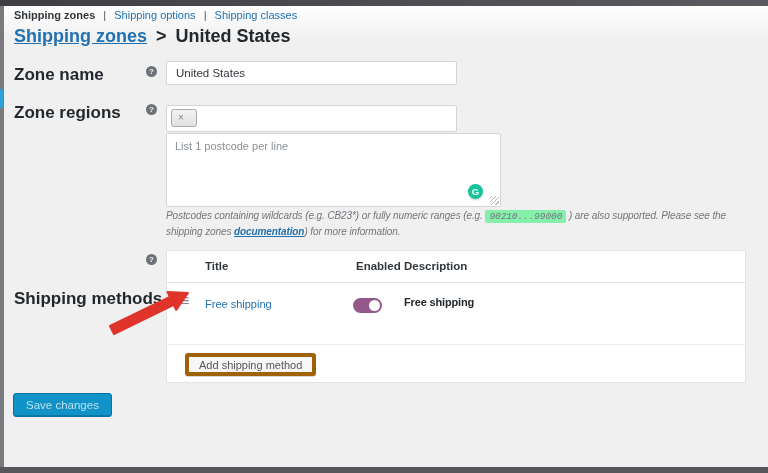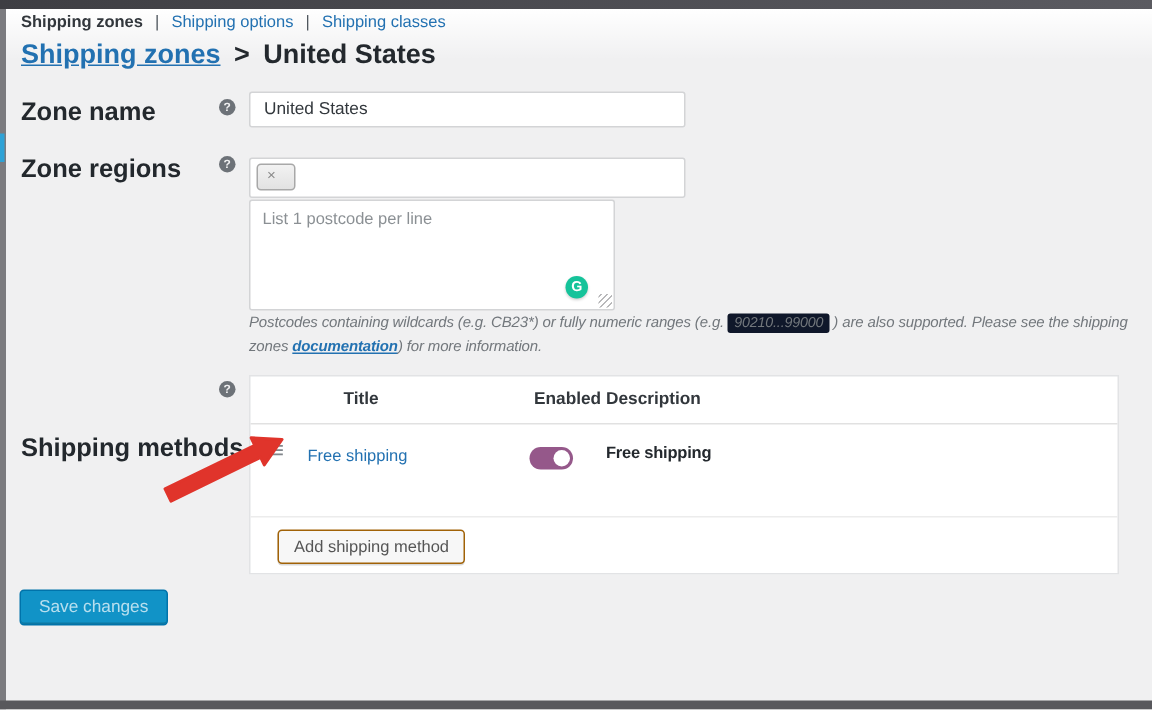--- a/index.html
+++ b/index.html
@@ -42,56 +42,56 @@
 
   
   .select-box { position:absolute; left:166px; top:105px; width:291px; height:27px;
                 background:#fff; border:1px solid #d3d4d6; border-radius:2px; cursor:text; }
   .region-tag { display:inline-flex; align-items:center; margin:3px 0 0 4px; padding:2px 7px 3px 6px;
                 background:linear-gradient(#f2f2f2,#e2e2e2); border:1px solid #a8a8a8; border-radius:3px;
                 font-size:10.5px; color:#474747; }
   .region-tag .tag-x { color:#8a8a8a; margin-right:5px; cursor:pointer; font-size:10px; }
 
   
-  .postcode-area { position:absolute; left:166px; top:133px; width:244px; height:74px;
+  .postcode-area { position:absolute; left:166px; top:133px; width:335px; height:74px;
                    background:#fff; border:1px solid #d3d4d6; border-radius:2px; cursor:text; }
   .pc-placeholder { position:absolute; left:8px; top:6px; font-size:11px; color:#8b9094; }
   .grammarly-badge { position:absolute; right:17px; bottom:7px; width:15px; height:15px; border-radius:50%;
                      background:#15c39a; color:#fff; font-size:9.5px; font-weight:bold; text-align:center;
                      line-height:15px; cursor:pointer; box-shadow:0 1px 2px rgba(0,0,0,.2); }
   .resize-grip { position:absolute; right:1px; bottom:1px; width:9px; height:9px;
                  background:repeating-linear-gradient(-45deg, transparent 0 2px, #b8b8ba 2px 3px); cursor:nwse-resize; }
 
   
   .hint { position:absolute; left:166px; top:208px; width:592px; font-size:10px; font-style:italic;
           color:#72777c; line-height:1.62; letter-spacing:-0.1px; }
-  .hint .code { font-family:Liberation Sans, sans-serif; font-size:9.5px; background:#0f172a;
+  .hint .code { font-family:Liberation Mono, monospace; font-size:9.5px; background:#86efac;
                 padding:1px 4px; border-radius:2px; }
   .hint a { color:#2271b1; font-weight:bold; text-decoration:underline; cursor:pointer; }
 
   
   .methods-table { position:absolute; left:166px; top:250px; width:580px; background:#fff;
                    border:1px solid #e2e3e5; }
   .mt-header { position:relative; height:32px; border-bottom:1px solid #e1e1e1;
                font-size:11.5px; font-weight:bold; color:#32373c; }
   .mt-header span { position:absolute; top:9px; }
-  .h-title { left:38px;margin-left:24px; } .h-enabled { left:189px; } .h-desc { left:237px; }
+  .h-title { left:38px; } .h-enabled { left:189px; } .h-desc { left:237px; }
   .mt-row { position:relative; height:62px; border-bottom:1px solid #ececec; }
   .drag-handle { position:absolute; left:13px; top:9px; font-size:16px; color:#82878c; cursor:move; }
   .row-title-link { position:absolute; left:38px; top:15px; font-size:11px; color:#2271b1;
                     text-decoration:none; cursor:pointer; }
   .toggle { position:absolute; left:186px; top:15px; width:29px; height:15px; border-radius:8px;
             background:#95588a; cursor:pointer; }
   .toggle .knob { position:absolute; right:2px; top:2px; width:11px; height:11px; border-radius:50%; background:#fff; }
   .row-desc { position:absolute; left:237px; top:11px; width:336px; font-size:11px; color:#50575e;
               line-height:1.5; letter-spacing:-0.15px; }
   .row-desc .desc-title { display:block; font-weight:bold; color:#23282d; }
   .mt-footer { position:relative; height:37px; }
   .add-method-btn { position:absolute; left:18px; top:8px; height:23px; padding:0 10px;
-                    background:#f7f7f7; border:1px solid #a16207; border-radius:3px;
+                    background:#f7f7f7; border:4px solid #a16207; border-radius:3px;
                     font-family:"Liberation Sans",sans-serif; font-size:11px; color:#555;
                     box-shadow:0 1px 0 #d9d9d9; cursor:pointer; }
 
   
   .save-btn { position:absolute; left:13px; top:393px; height:24px; padding:0 12px;
               background:#1193c7; border:1px solid #0073aa; border-radius:3px;
               font-family:"Liberation Sans",sans-serif; font-size:11.5px; color:rgba(255,255,255,0.7);
               box-shadow:inset 0 -1px 0 rgba(0,0,0,0.18); cursor:pointer; }
 
   

